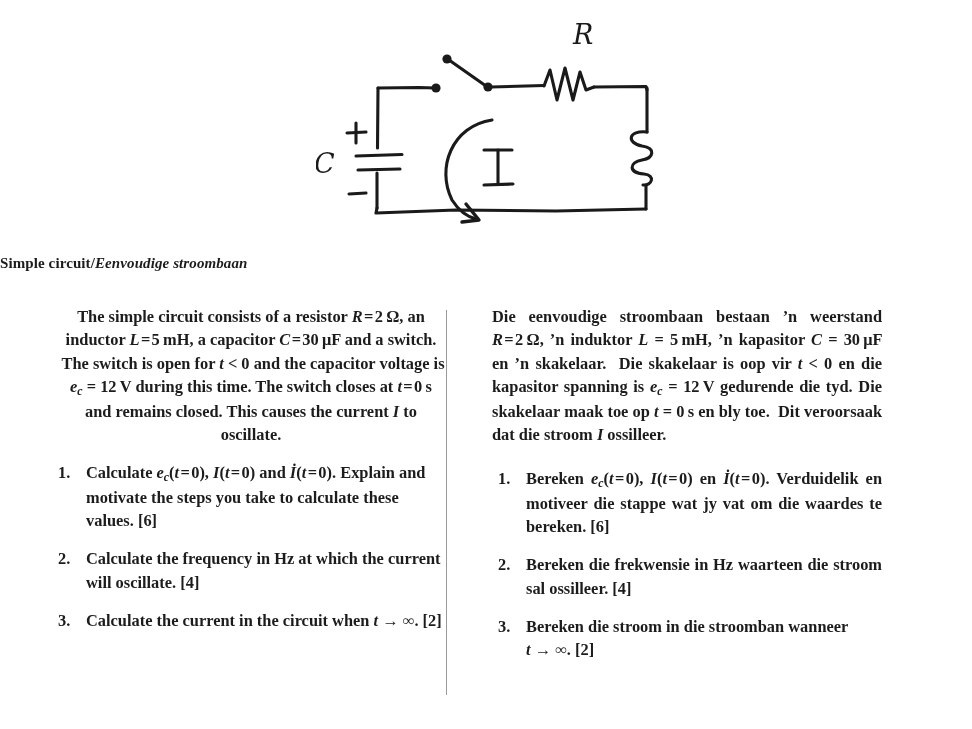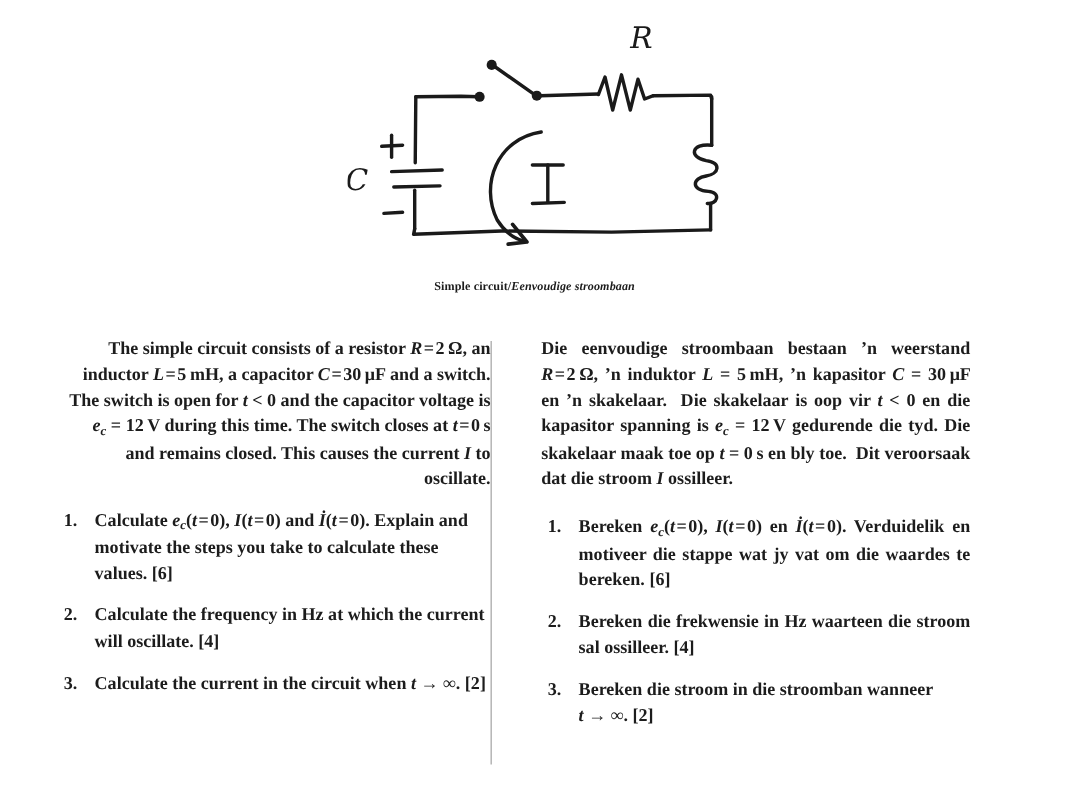--- a/index.html
+++ b/index.html
@@ -28,22 +28,22 @@
   .circuit-svg {
     display: block;
     margin: 0 auto;
   }
 
   .figure-caption {
     position: absolute;
     left: 0;
     top: 255px;
     width: 972px;
-    text-align: center;
-    font-size: 11px;
+    text-align: left;
+    font-size: 15px;
     font-weight: 700;
     letter-spacing: 0.1px;
   }
   .figure-caption .af {
     font-style: italic;
   }
 
   
   .columns {
     position: absolute;
@@ -67,21 +67,21 @@
     width: 1px;
     height: 385px;
     background: #9a9a9a;
   }
 
   .para {
     margin: 0;
     font-size: 16.4px;
     font-weight: 700;
     line-height: 1.42;
-    text-align: right;
+    text-align: center;
   }
   .col-right .para {
     text-align: justify;
     text-justify: inter-word;
   }
 
   .qlist {
     margin: 14px 0 0 0;
     padding: 0;
     list-style: none;

